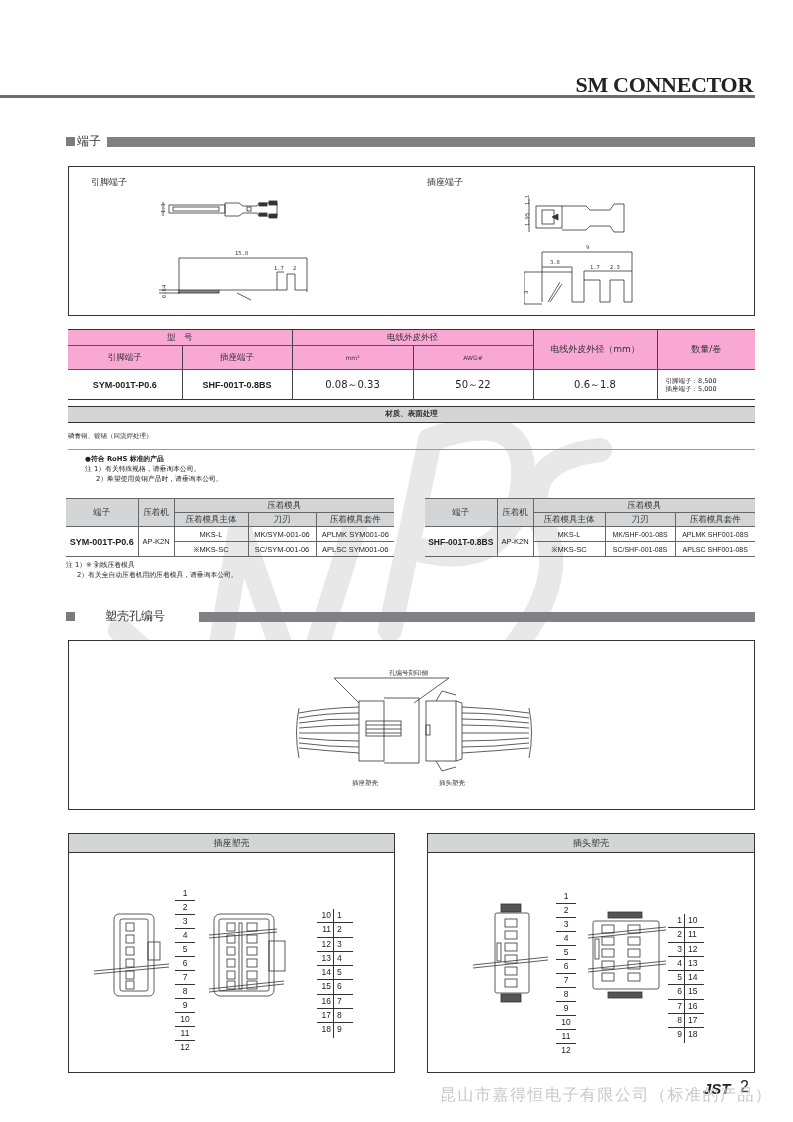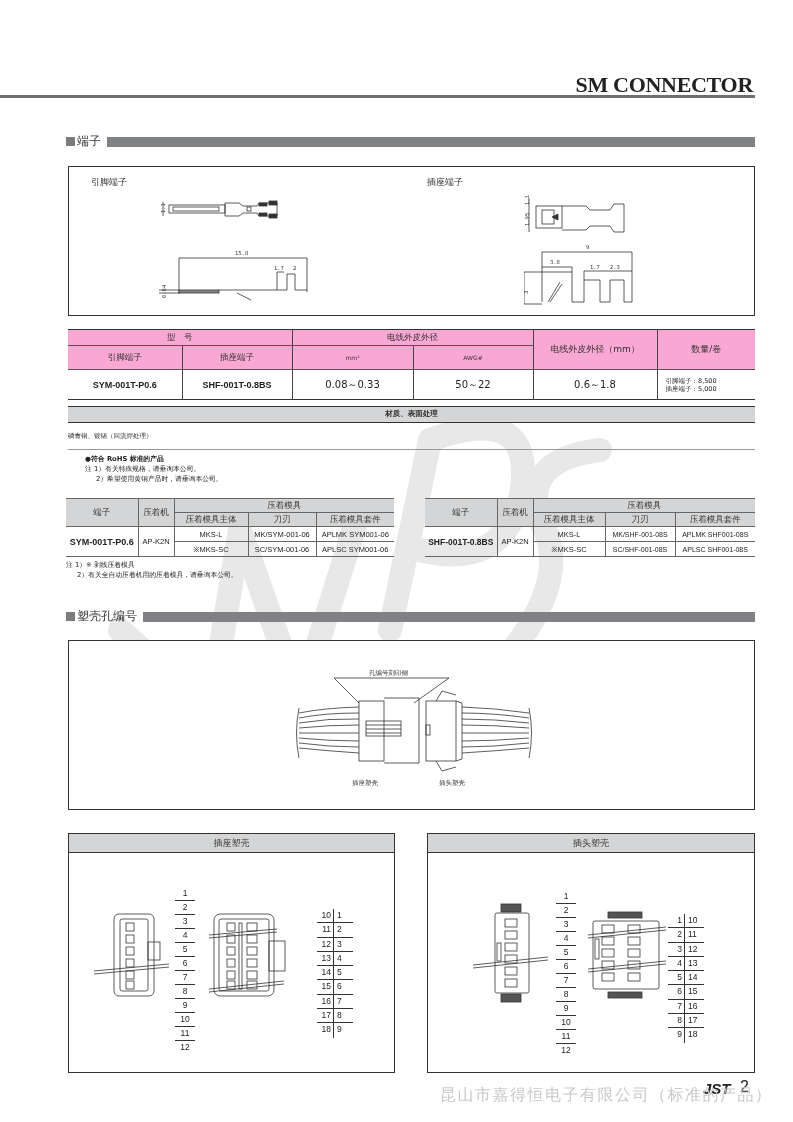--- a/index.html
+++ b/index.html
@@ -248,21 +248,21 @@
     <td style="font-size:7px;">APLSC SHF001-08S</td>
   </tr>
 </tbody>
   </table>
 
 <div class="abs note" style="left:66px;top:560px;">
   <div>注 1）※ 剥线压着模具</div>
   <div style="padding-left:11px;">2）有关全自动压着机用的压着模具，请垂询本公司。</div>
 </div>
 
-<div class="abs sechead" style="left:66px;top:608px;width:689px;">
+<div class="abs sechead" style="left:66px;top:608px;width:689px;gap:28px;">
   <span class="sq"></span>
   <span class="lbl">塑壳孔编号</span>
   <span class="bar"></span>
 </div>
 
 <div class="abs box" style="left:68px;top:640px;width:687px;height:170px;">
   <svg class="abs" style="left:225px;top:22px;" width="250" height="110" viewBox="0 0 250 110">
     <g stroke="#333" fill="none" stroke-width="0.8">
       <path d="M40 15 L155 15 L120 40"></path>
       <path d="M40 15 L65 40"></path>
@@ -290,21 +290,21 @@
         <path d="M168 56 Q200 56 235 60"></path>
       <path d="M168 62 Q200 62 235 65"></path>
         <path d="M168 70 Q200 70 235 70"></path>
         <path d="M168 78 Q200 78 235 75"></path>
       <path d="M168 84 Q200 84 235 80"></path>
         <path d="M168 90 Q200 88 235 85"></path>
       <path d="M5 45 Q0 70 5 95"></path>
         <path d="M235 45 Q240 70 235 95"></path>
     </g>
   </svg>
-  <div class="abs cap" style="left:300px;top:28px;">孔编号刻印侧</div>
+  <div class="abs cap" style="left:320px;top:28px;">孔编号刻印侧</div>
   <div class="abs cap" style="left:283px;top:138px;">插座塑壳</div>
   <div class="abs cap" style="left:370px;top:138px;">插头塑壳</div>
 </div>
 
 <div class="abs box" style="left:68px;top:833px;width:327px;height:240px;">
   <div class="panelhead">插座塑壳</div>
   <svg class="abs" style="left:25px;top:75px;" width="80" height="90" viewBox="0 0 80 90">
     <g stroke="#333" fill="none" stroke-width="0.8">
       <rect x="20" y="5" width="40" height="82" rx="5"></rect>
       <rect x="26" y="10" width="28" height="72" rx="2"></rect>

